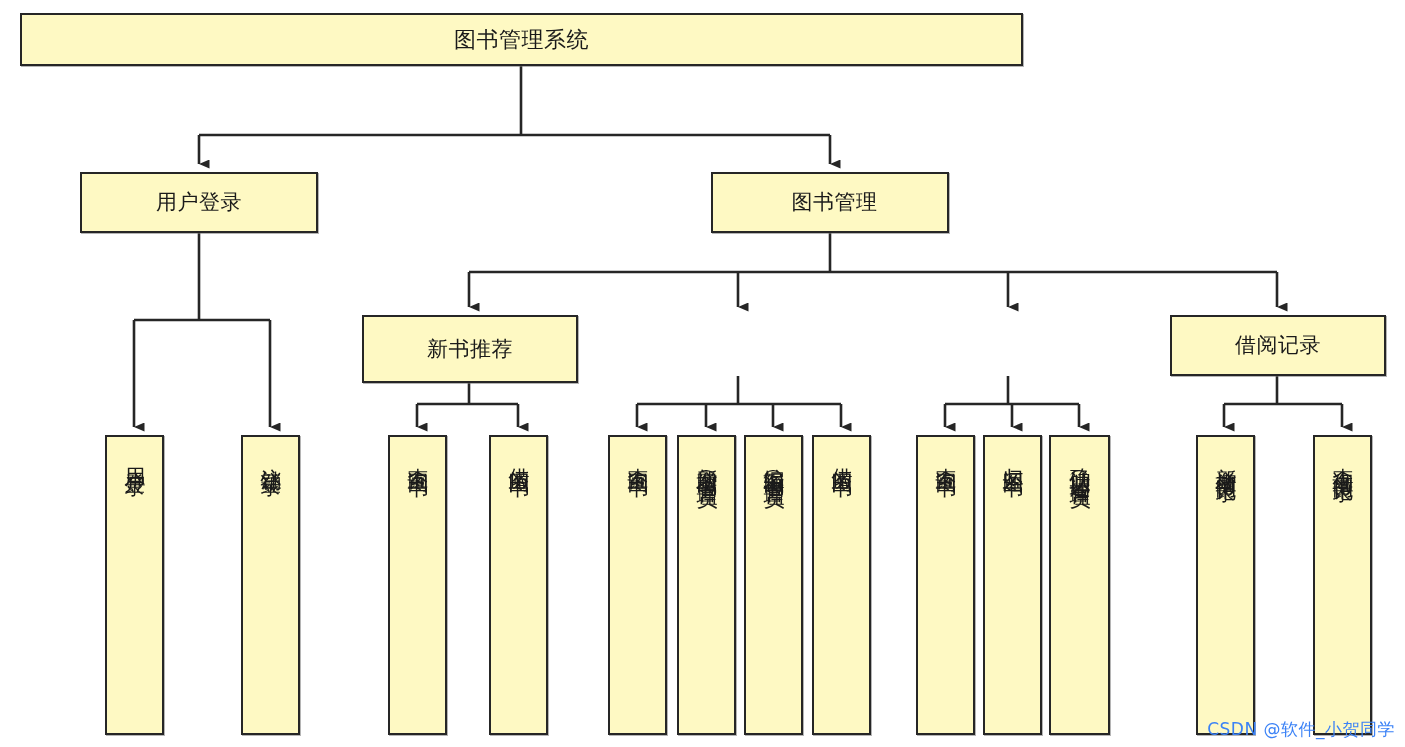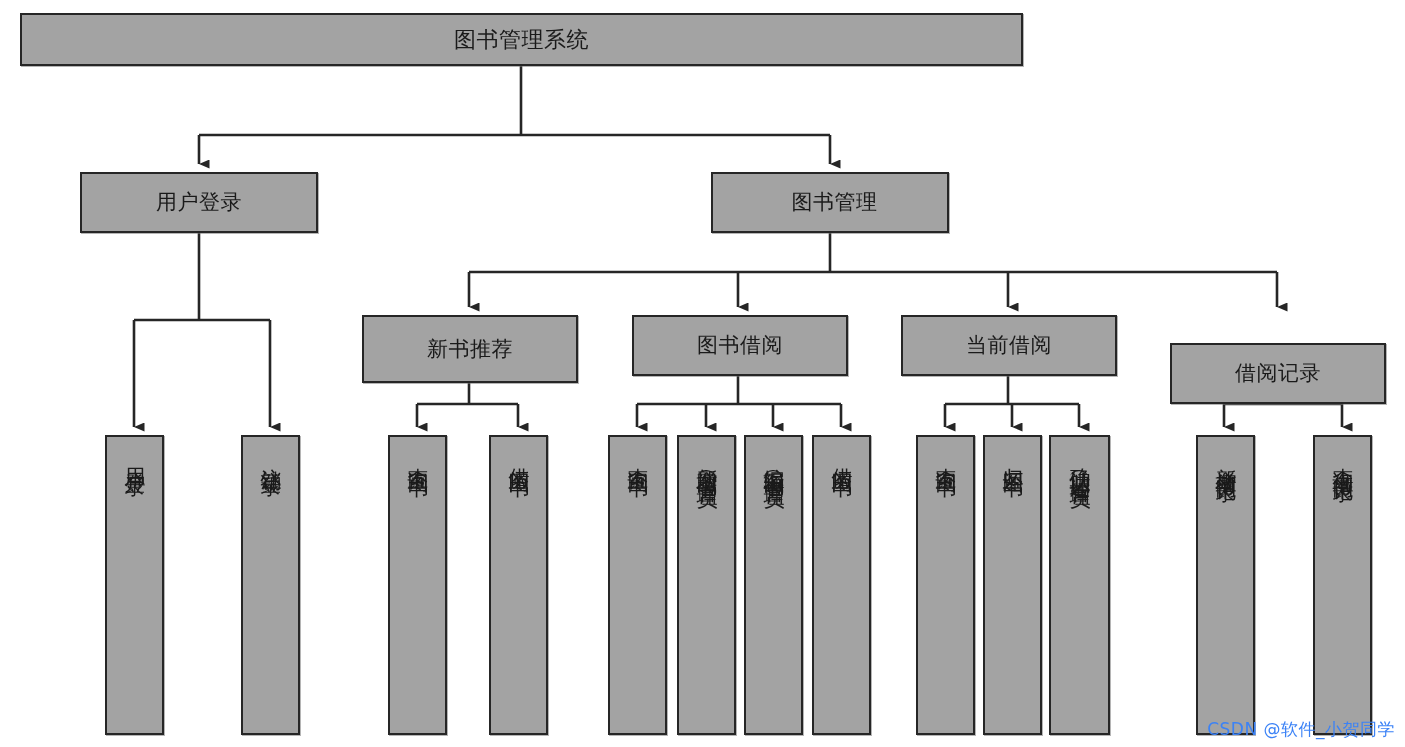--- a/index.html
+++ b/index.html
@@ -22,21 +22,21 @@
     position: absolute;
     left: 0;
     top: 0;
     width: 1405px;
     height: 747px;
   }
   .node {
     position: absolute;
     box-sizing: border-box;
     border: 2px solid #262626;
-    background: #a3a3a3;
+    background: #fef9c3;
     display: flex;
     align-items: center;
     justify-content: center;
     color: #1a1a1a;
     box-shadow: 1px 1px 0 rgba(120,120,120,0.55);
   }
   .node-label {
     display: block;
     text-align: center;
     line-height: 1.18;
@@ -139,29 +139,23 @@
   </div>
 
   <div class="node horizontal" style="left:711px; top:172px; width:238px; height:61px;padding-left:9px;">
     <span class="node-label">图书管理</span>
   </div>
 
   <div class="node horizontal" style="left:362px; top:315px; width:216px; height:68px;">
     <span class="node-label">新书推荐</span>
   </div>
 
-  <div class="node horizontal" style="left:632px; top:315px; width:216px; height:61px;">
-    <span class="node-label">图书借阅</span>
-  </div>
-
-  <div class="node horizontal" style="left:901px; top:315px; width:216px; height:61px;">
-    <span class="node-label">当前借阅</span>
-  </div>
-
-  <div class="node horizontal" style="left:1170px; top:315px; width:216px; height:61px;margin-top:28px;">
+
+
+  <div class="node horizontal" style="left:1170px; top:315px; width:216px; height:61px;">
     <span class="node-label">借阅记录</span>
   </div>
 
   <div class="node vertical" style="left:105px; top:435px; width:59px; height:300px;">
     <span class="node-label">用户登录</span>
   </div>
 
   <div class="node vertical" style="left:241px; top:435px; width:59px; height:300px;">
     <span class="node-label">注销登录</span>
   </div>

